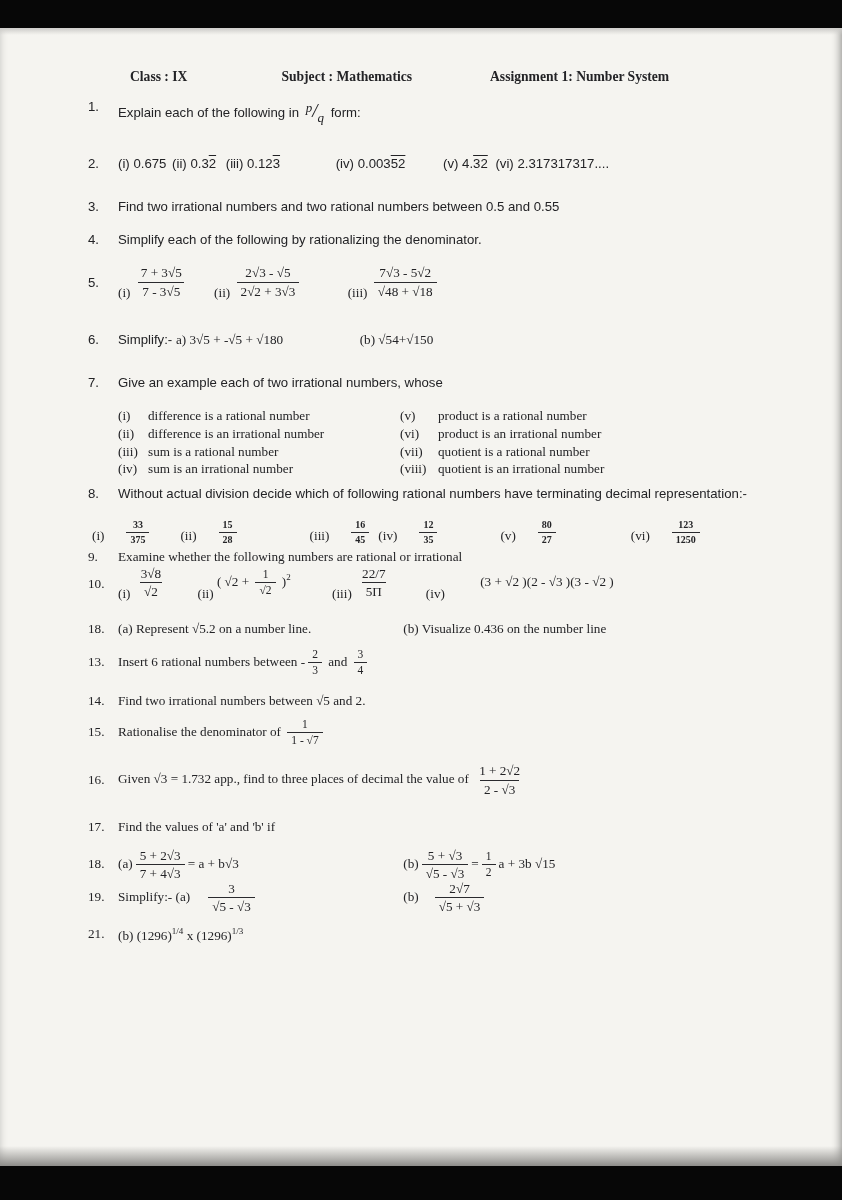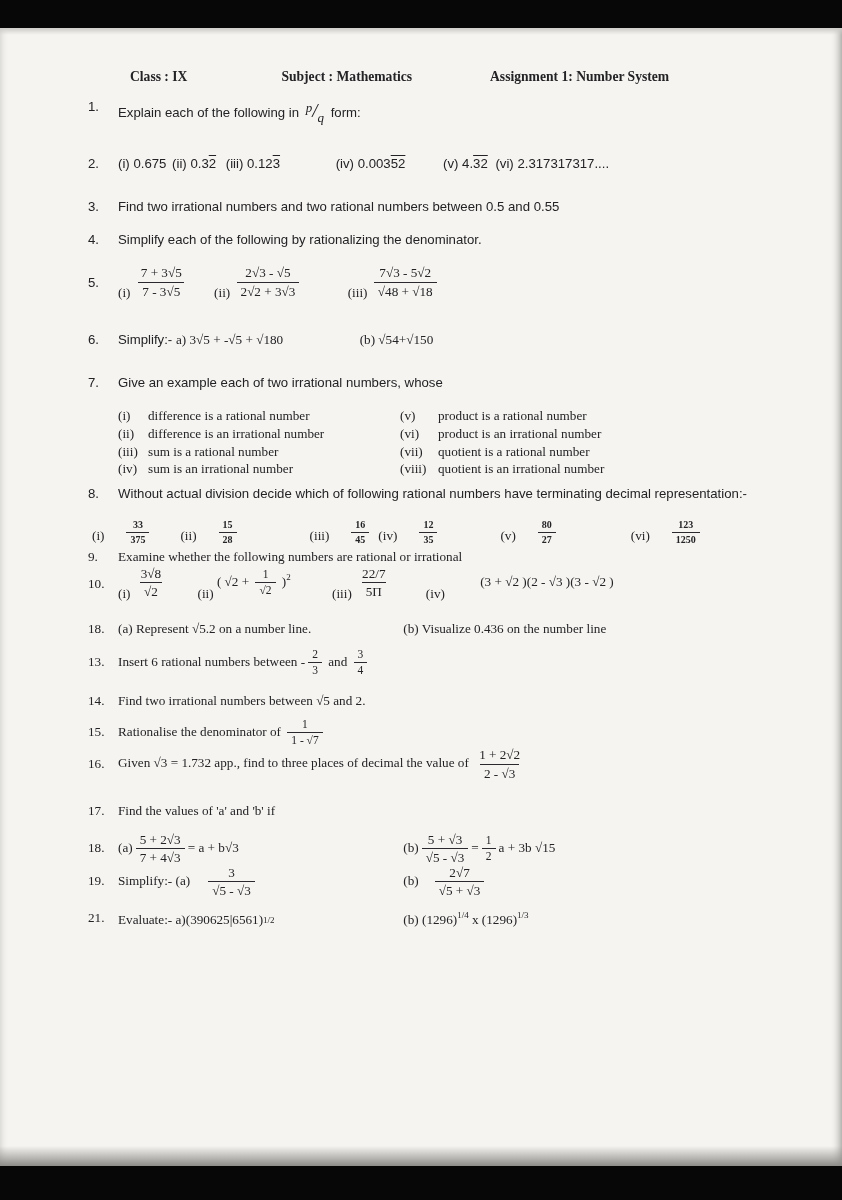--- a/index.html
+++ b/index.html
@@ -283,21 +283,21 @@
         <span class="qno">15.</span>
         <span class="qtext">
           <span>Rationalise the denominator of</span>
           <span class="fr small">
               <span class="fn">1</span>
               <span class="fd">1 - √7</span>
             </span>
         </span>
       </div>
 
-      <div class="row vmid serif" style="">
+      <div class="row vmid serif" style="margin-top:16px">
         <span class="qno">16.</span>
         <span class="qtext">
           <span>Given √3 = 1.732 app., find to three places of decimal the value of</span>
           <span class="fr">
               <span class="fn">1 + 2√2</span>
               <span class="fd">2 - √3</span>
             </span>
         </span>
       </div>
 
@@ -349,25 +349,20 @@
                 <span class="fn">2√7</span>
                 <span class="fd">√5 + √3</span>
               </span>
           </span>
         </span>
       </div>
 
       <div class="row serif" style="margin-top:12px">
         <span class="qno">21.</span>
         <span class="qtext">
-          <span class="gw" style="width:282px">
-            <span>Evaluate:- a)</span>
-              <span>(390625|6561)</span>
-              <span class="sp">1/2</span>
-          </span>
           <span>
             <span class="lbl">(b)</span>
             <span>(1296)</span><span class="sp">1/4</span>
             <span>x</span>
             <span>(1296)</span><span class="sp">1/3</span>
           </span>
         </span>
       </div>
 
     </div>

